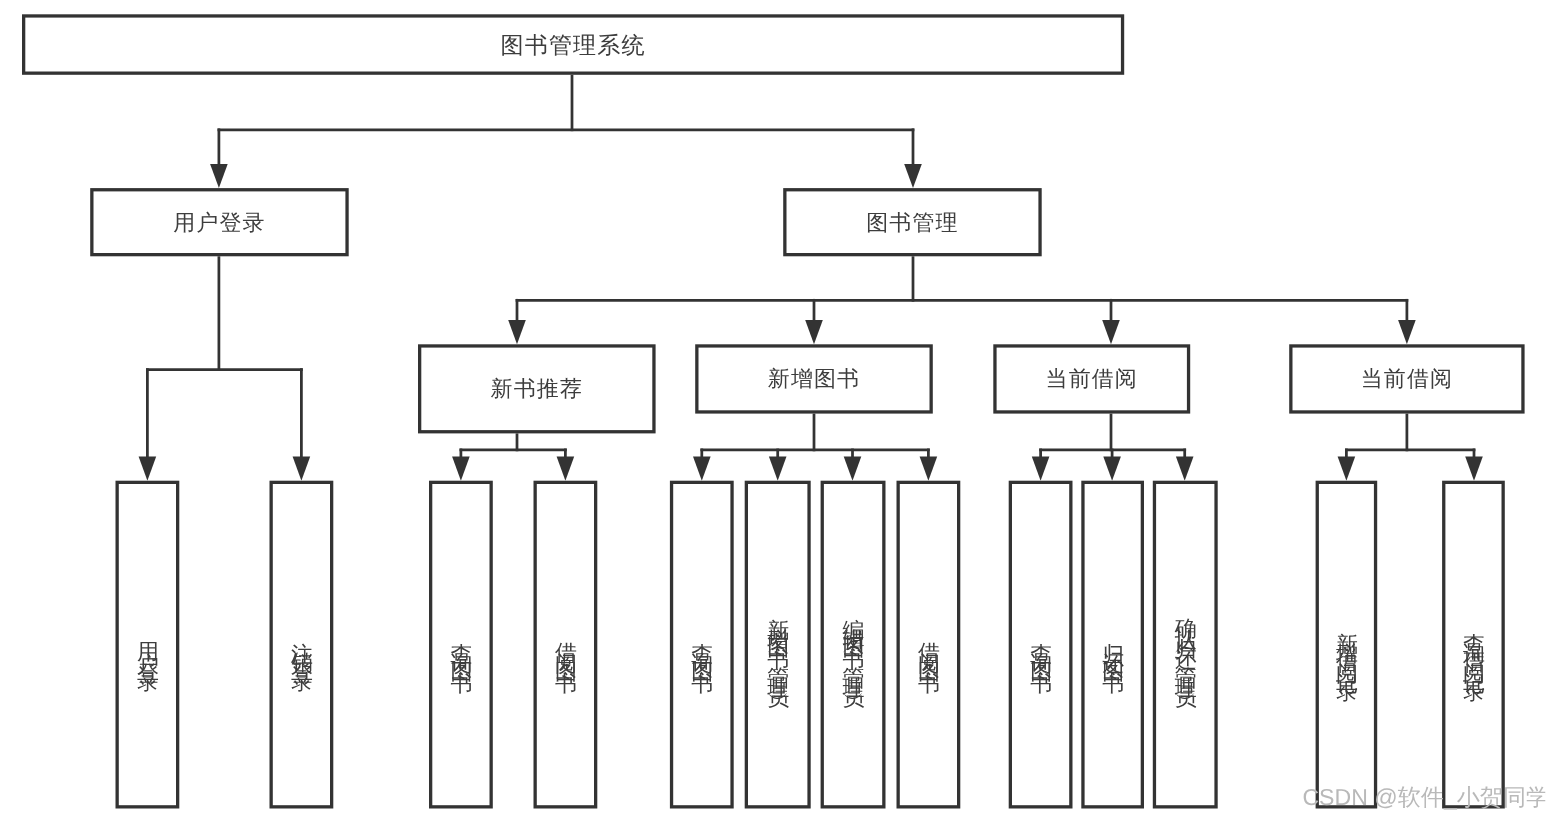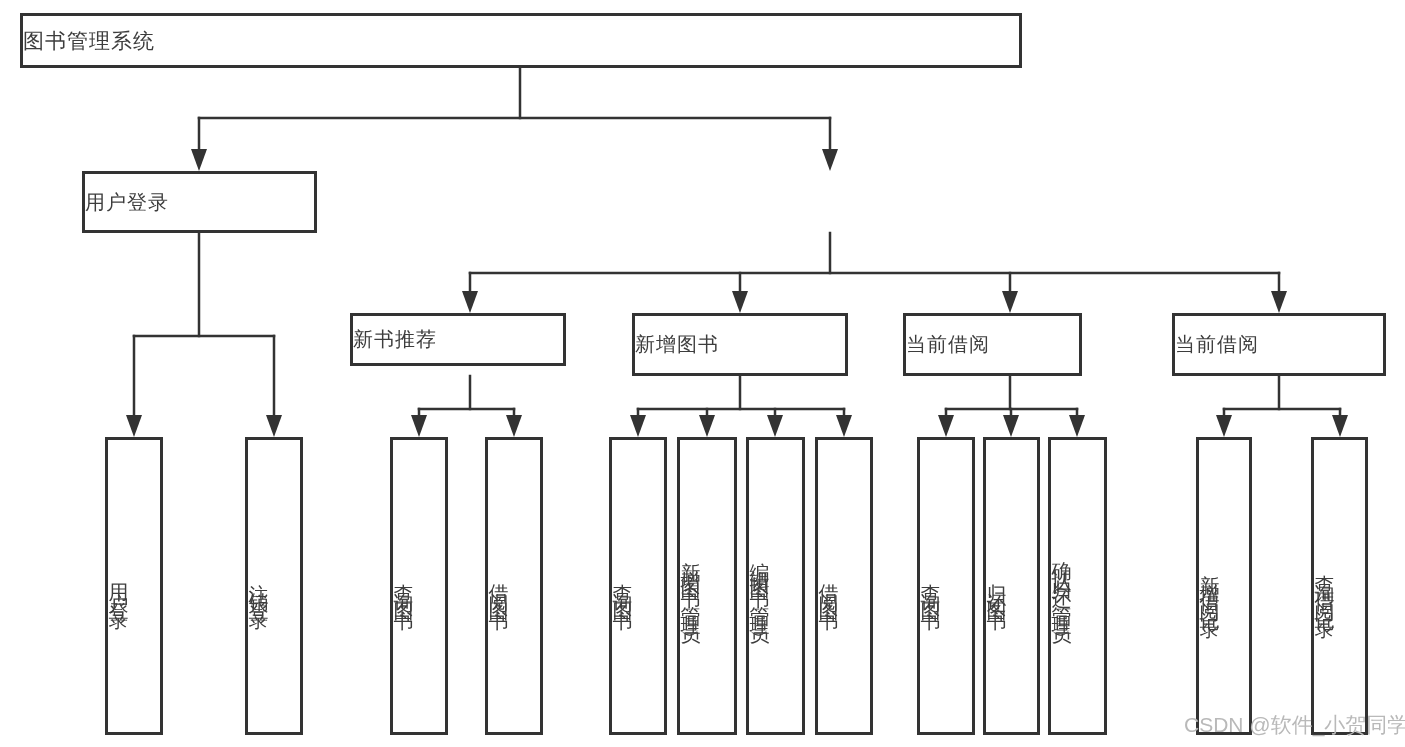--- a/index.html
+++ b/index.html
@@ -22,21 +22,21 @@
     stroke-linecap: square;
   }
   svg.edges polygon { fill: var(--line, #333333); }
   .node {
     position: absolute;
     box-sizing: border-box;
     border: 3px solid var(--border, #333333);
     background: #ffffff;
     display: flex;
     align-items: center;
-    justify-content: flex-start;
+    justify-content: center;
     color: var(--text, #3d3d3d);
   }
   .node-h span {
     font-size: 20px;
     letter-spacing: 1px;
     white-space: nowrap;
   }
   .node-title span { font-size: 21px; }
   .node-v span {
     writing-mode: vertical-rl;
@@ -136,22 +136,25 @@
     </g>
   </svg>
 
   <div class="node node-h node-title" style="left:20px;top:13px;width:1002px;height:55px">
     <span>图书管理系统</span>
   </div>
 
   <div class="node node-h" style="left:82px;top:171px;width:235px;height:62px">
     <span>用户登录</span>
   </div>
-
-  <div class="node node-h" style="left:350px;top:313px;width:216px;height:53px">
+  <div class="node node-h" style="left:712px;top:171px;width:235px;height:62px">
+    <span>图书管理</span>
+  </div>
+
+  <div class="node node-h" style="left:380px;top:313px;width:216px;height:81px">
     <span>新书推荐</span>
   </div>
   <div class="node node-h" style="left:632px;top:313px;width:216px;height:63px">
     <span>新增图书</span>
   </div>
   <div class="node node-h" style="left:903px;top:313px;width:179px;height:63px">
     <span>当前借阅</span>
   </div>
   <div class="node node-h" style="left:1172px;top:313px;width:214px;height:63px">
     <span>当前借阅</span>

